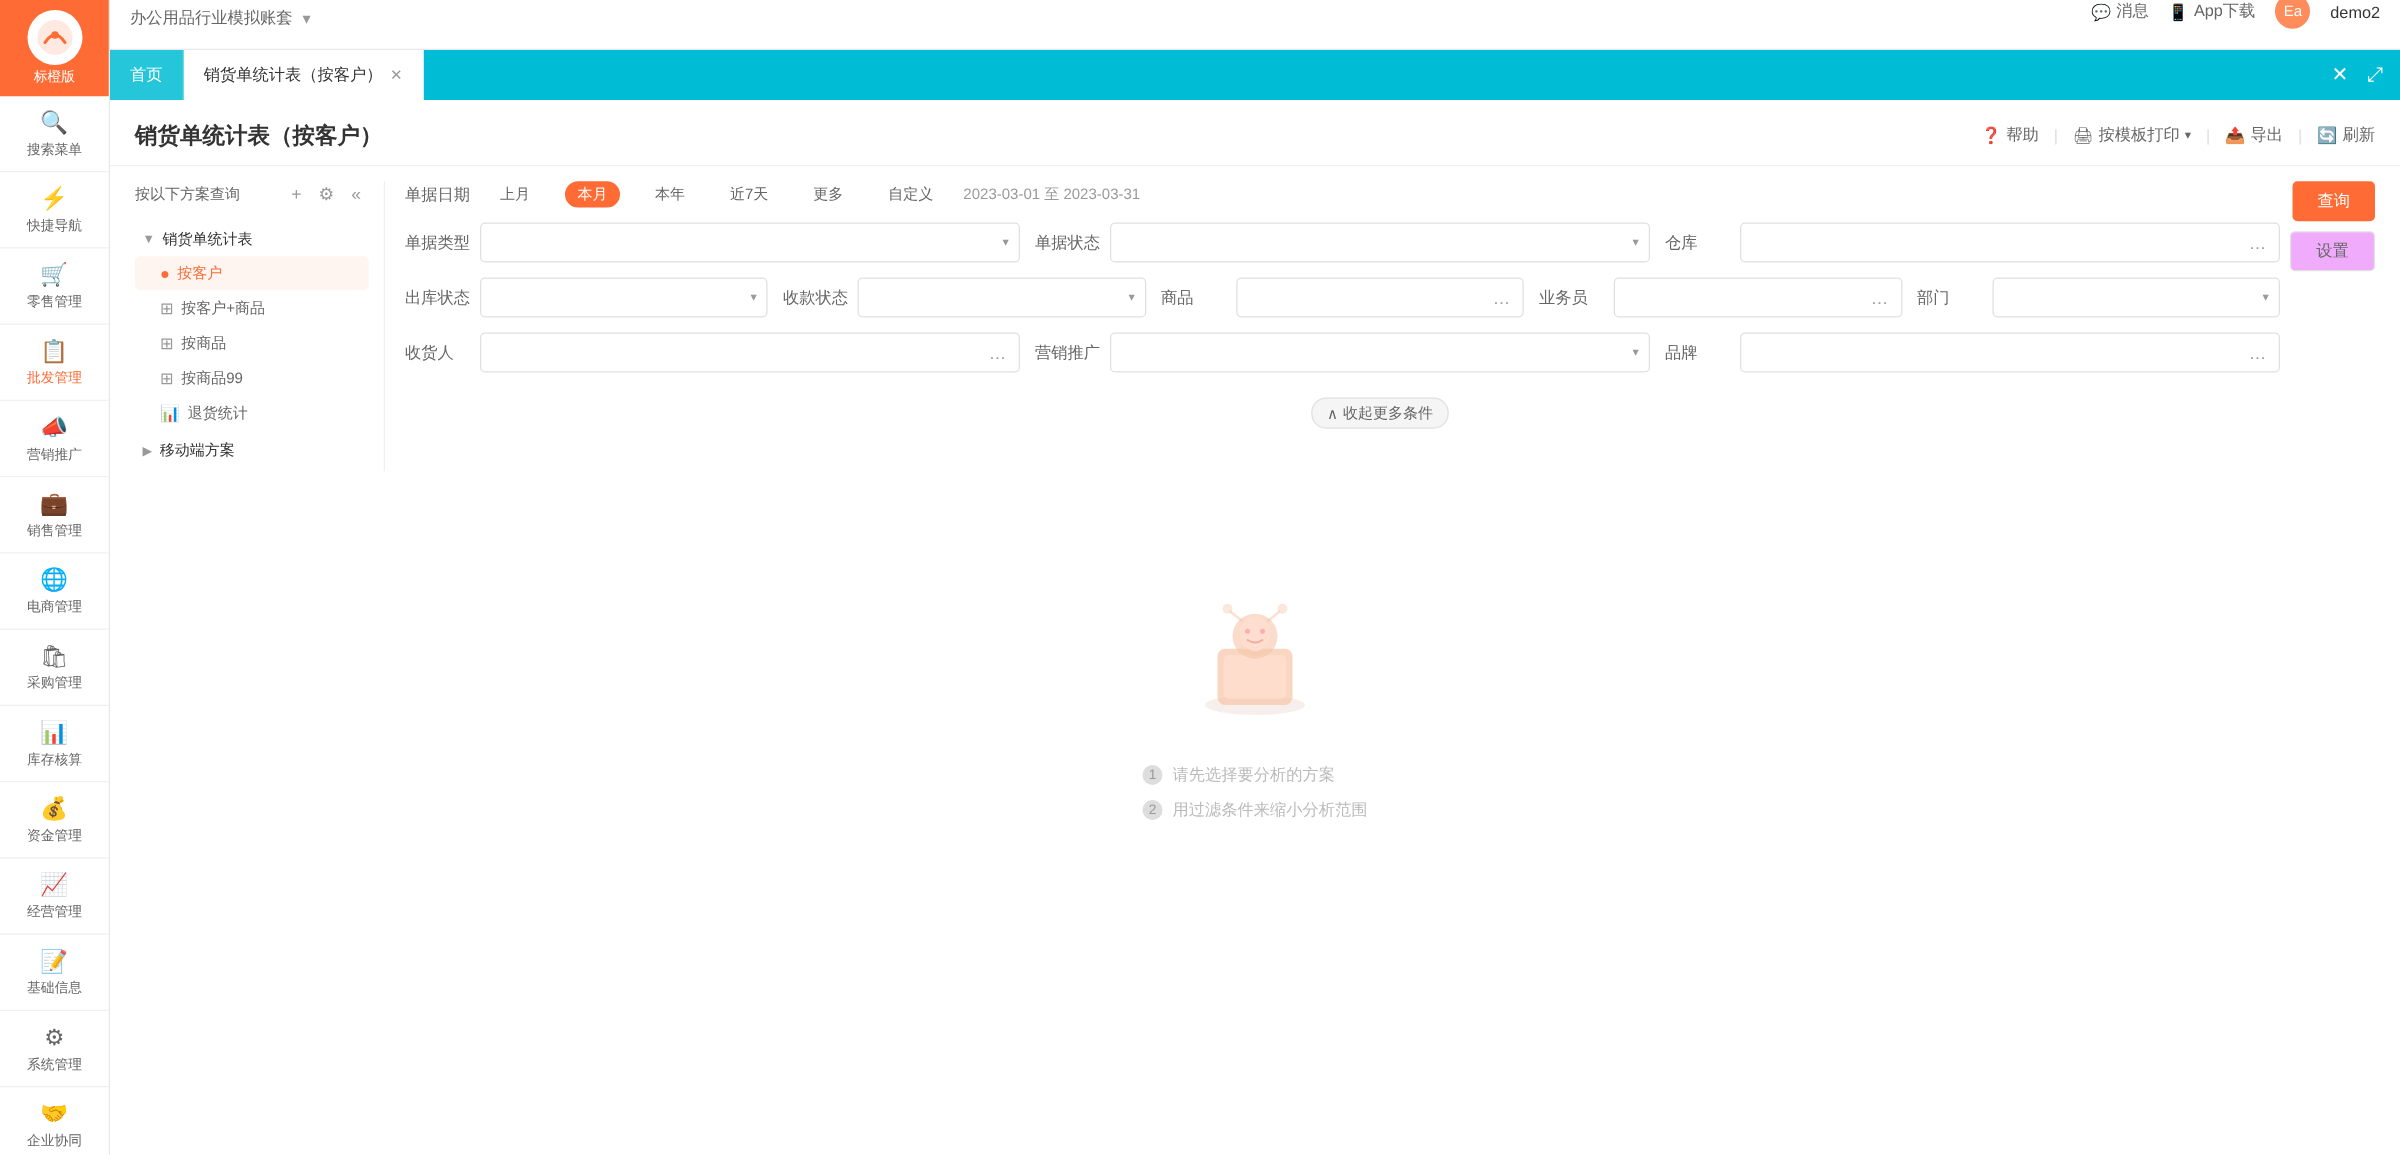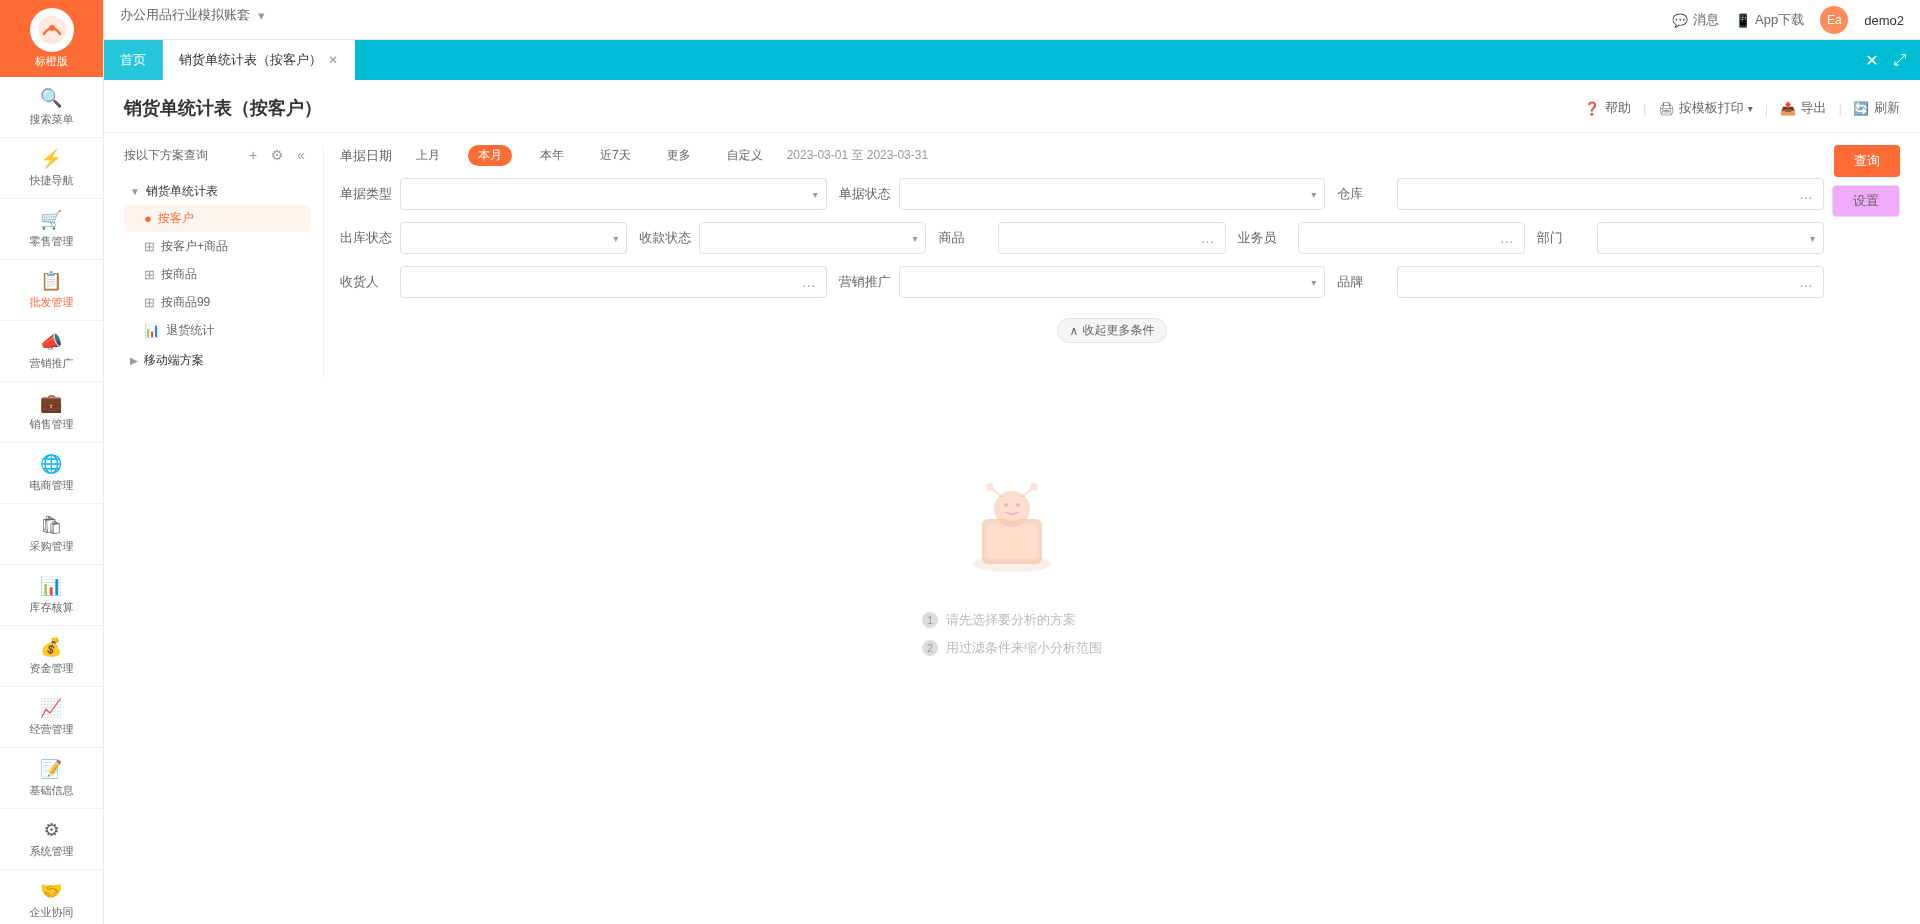--- a/index.html
+++ b/index.html
@@ -1,34 +1,34 @@
 <!DOCTYPE html>
 <html><head>
   <meta charset="utf-8">
   <style>
     * { box-sizing: border-box; margin: 0; padding: 0; }
     body { font-family: 'Microsoft YaHei', Arial, sans-serif; font-size: 13px; background: #f5f5f5; color: #333; display: flex; height: 924px; overflow: hidden; }
 
     
-    .sidebar { width: 104px; background: #fff; border-right: 1px solid #e8e8e8; display: flex; flex-direction: column; align-items: center; padding-top: 0; flex-shrink: 0; }
+    .sidebar { width: 88px; background: #fff; border-right: 1px solid #e8e8e8; display: flex; flex-direction: column; align-items: center; padding-top: 0; flex-shrink: 0; }
     .sidebar-logo { width: 100%; background: #ff6b35; padding: 8px; display: flex; flex-direction: column; align-items: center; cursor: pointer; }
     .sidebar-logo .logo-icon { width: 44px; height: 44px; background: #fff; border-radius: 50%; display: flex; align-items: center; justify-content: center; }
     .sidebar-logo .logo-icon svg { width: 32px; height: 32px; }
     .sidebar-logo .logo-text { color: #fff; font-size: 11px; margin-top: 2px; }
     .sidebar-nav { width: 100%; flex: 1; overflow-y: auto; }
     .sidebar-item { width: 100%; padding: 10px 4px; display: flex; flex-direction: column; align-items: center; cursor: pointer; color: #666; font-size: 12px; border-bottom: 1px solid #f0f0f0; }
     .sidebar-item.active { color: #ff6b35; }
     .sidebar-item .item-icon { font-size: 18px; margin-bottom: 3px; }
     .sidebar-item .item-label { font-size: 11px; text-align: center; }
 
     
     .main-area { flex: 1; display: flex; flex-direction: column; overflow: hidden; }
 
     
-    .top-header { height: 40px; background: #fff; border-bottom: 1px solid #e8e8e8; display: flex; align-items: flex-start; justify-content: space-between; padding: 6px 16px; flex-shrink: 0; }
+    .top-header { height: 40px; background: #fff; border-bottom: 1px solid #e8e8e8; display: flex; align-items: flex-end; justify-content: space-between; padding: 16px 16px; flex-shrink: 0; }
     .top-header-left { display: flex; align-items: center; gap: 8px; }
     .header-title { font-size: 13px; color: #666; }
     .header-dropdown { color: #999; cursor: pointer; }
     .top-header-right { display: flex; align-items: center; gap: 16px; }
     .header-btn { display: flex; align-items: center; gap: 4px; color: #666; cursor: pointer; font-size: 13px; }
     .user-avatar { width: 28px; height: 28px; border-radius: 50%; background: #ff8c5a; display: flex; align-items: center; justify-content: center; color: #fff; font-size: 12px; cursor: pointer; overflow: hidden; }
     .user-name { color: #333; font-size: 13px; cursor: pointer; }
     .tab-item { height: 40px; padding: 0 16px; display: flex; align-items: center; gap: 6px; cursor: pointer; font-size: 13px; color: #666; border-right: 1px solid #e0e0e0; background: #fff; }
     .tab-item.active { background: #fff; color: #333; font-weight: 500; border-top: 2px solid #00bcd4; }
     .tab-item.home { color: #333; }

